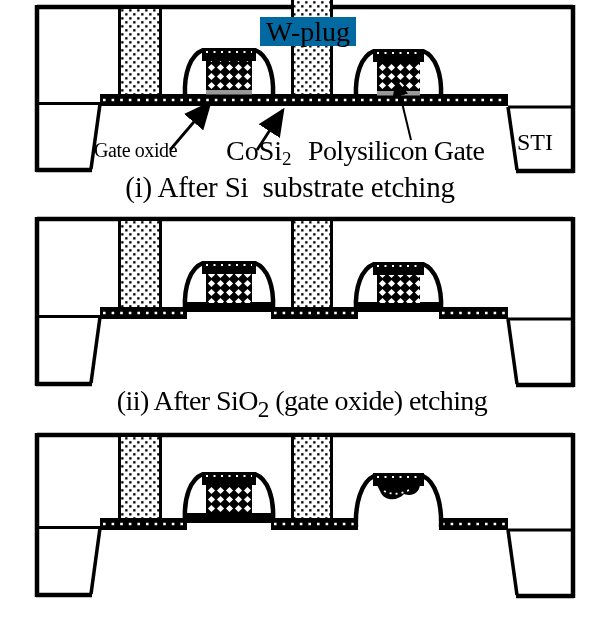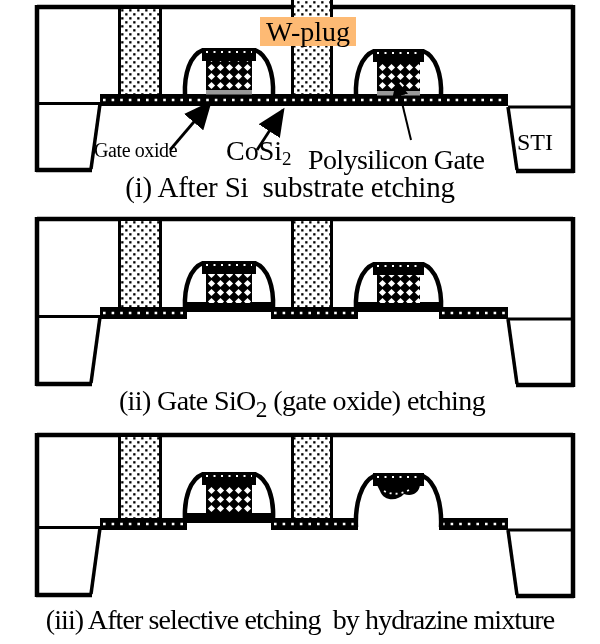--- a/index.html
+++ b/index.html
@@ -6,24 +6,24 @@
   .stage{
     position:relative;width:600px;height:644px;background:#fff;overflow:hidden;
     font-family:"Liberation Serif","DejaVu Serif",serif;color:#000;
   }
   .stage svg{position:absolute;left:0;top:0;}
   .lbl{
     position:absolute;white-space:pre;line-height:1.05;color:#000;
   }
   .lbl sub, .subpiece{font-size:0.68em;vertical-align:-0.28em;}
   .caption{position:absolute;left:0;width:600px;text-align:center;white-space:pre;}
-  #lbl-wplug{left:260px;top:17px;width:96px;text-align:center;background:#fdba74;font-size:28px;}
+  #lbl-wplug{left:260px;top:17px;width:96px;text-align:center;background:#0369a1;font-size:28px;}
   #lbl-gateoxide{left:94px;top:140px;font-size:20px;letter-spacing:-0.4px;}
   #lbl-cosi2{left:226px;top:136px;font-size:28px;}
-  #lbl-poly{left:308px;top:145px;font-size:28px;letter-spacing:-0.6px;}
+  #lbl-poly{left:308px;top:136px;font-size:28px;letter-spacing:-0.6px;}
   #lbl-sti{left:517px;top:130px;font-size:24px;}
   #cap-1{top:171px;font-size:29px;letter-spacing:-0.2px;margin-left:-10px;}
   #cap-2{top:385px;font-size:28px;letter-spacing:-0.6px;margin-left:2px;}
   #cap-3{top:604px;font-size:28px;letter-spacing:-0.9px;}
 </style>
 </head>
 <body>
 
 <div class="stage">
 
@@ -204,16 +204,15 @@
   </g>
 </svg>
 
 <div class="lbl" id="lbl-wplug">W-plug</div>
 <div class="lbl" id="lbl-gateoxide">Gate oxide</div>
 <div class="lbl" id="lbl-cosi2"><span>CoSi</span><sub>2</sub></div>
 <div class="lbl" id="lbl-poly">Polysilicon Gate</div>
 <div class="lbl" id="lbl-sti">STI</div>
 
 <div class="caption" id="cap-1">(i) After Si  substrate etching</div>
-<div class="caption" id="cap-2"><span>(ii) Gate SiO</span><sub>2</sub><span> (gate oxide) etching</span></div>
-<div class="caption" id="cap-3">(iii) After selective etching  by hydrazine mixture</div>
+<div class="caption" id="cap-2"><span>(ii) After SiO</span><sub>2</sub><span> (gate oxide) etching</span></div>
 
 </div>
 
 </body></html>

